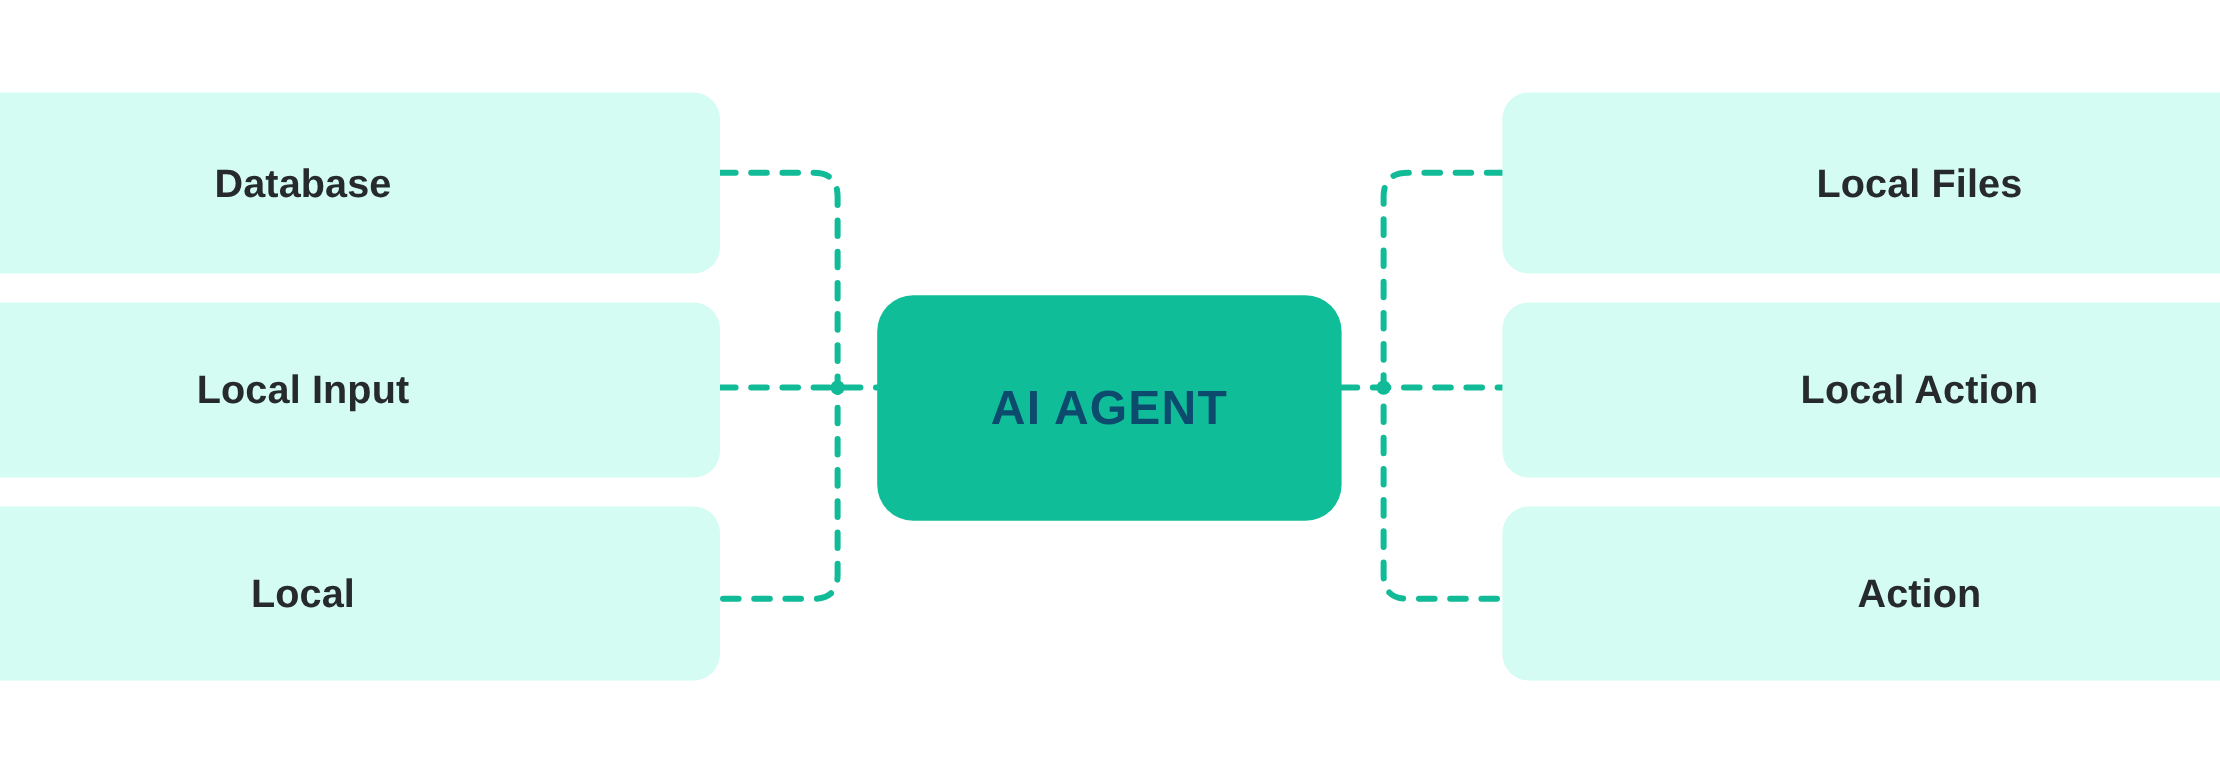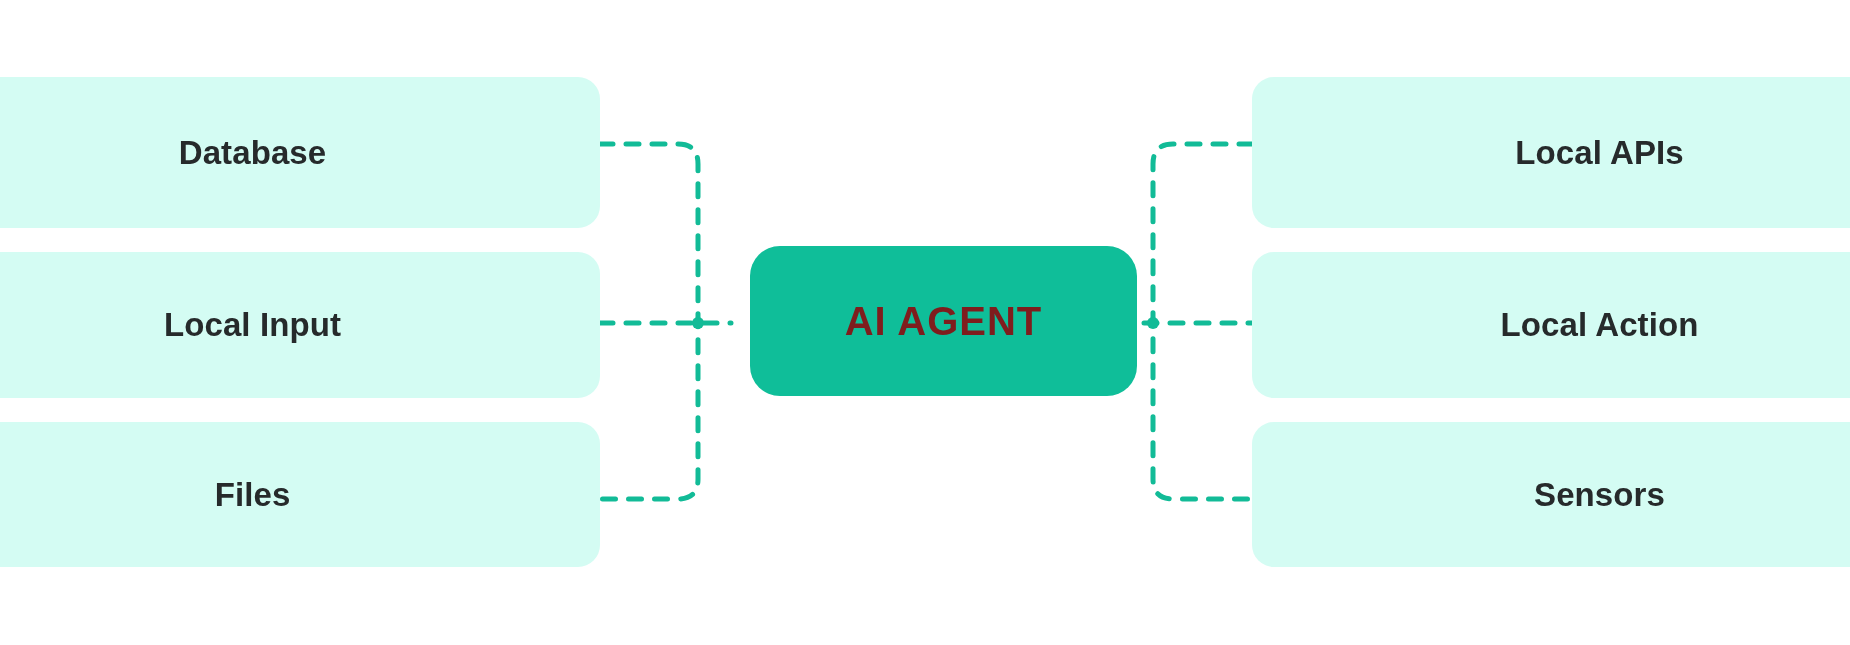--- a/index.html
+++ b/index.html
@@ -45,28 +45,27 @@
     width: 695px;
   }
   .row-1 { top: 77px;  height: 151px; }
   .row-2 { top: 252px; height: 146px; }
   .row-3 { top: 422px; height: 145px; }
 
   .node-agent {
     left: 731px;
     top: 246px;
     width: 387px;
-    height: 150px;
+    height: 188px;
     background: #0fbe99;
-    color: #7f1d1d;
+    color: #0c4a6e;
     border-radius: 30px;
     font-size: 40px;
     font-weight: bold;
     letter-spacing: 1px;
-    margin-left: 19px;
   }
 
   .wires {
     position: absolute;
     left: 0;
     top: 0;
     width: 1850px;
     height: 645px;
     pointer-events: none;
   }
@@ -97,30 +96,30 @@
     <circle class="junction" cx="1153" cy="323" r="6"></circle>
   </svg>
 
   <div class="node node-io col-left row-1">
     <span>Database</span>
   </div>
   <div class="node node-io col-left row-2">
     <span>Local Input</span>
   </div>
   <div class="node node-io col-left row-3">
-    <span>Files</span>
+    <span>Local</span>
   </div>
 
   <div class="node node-agent">
     <span>AI AGENT</span>
   </div>
 
   <div class="node node-io col-right row-1">
-    <span>Local APIs</span>
+    <span>Local Files</span>
   </div>
   <div class="node node-io col-right row-2">
     <span>Local Action</span>
   </div>
   <div class="node node-io col-right row-3">
-    <span>Sensors</span>
+    <span>Action</span>
   </div>
 
 </div>
 
 </body></html>

